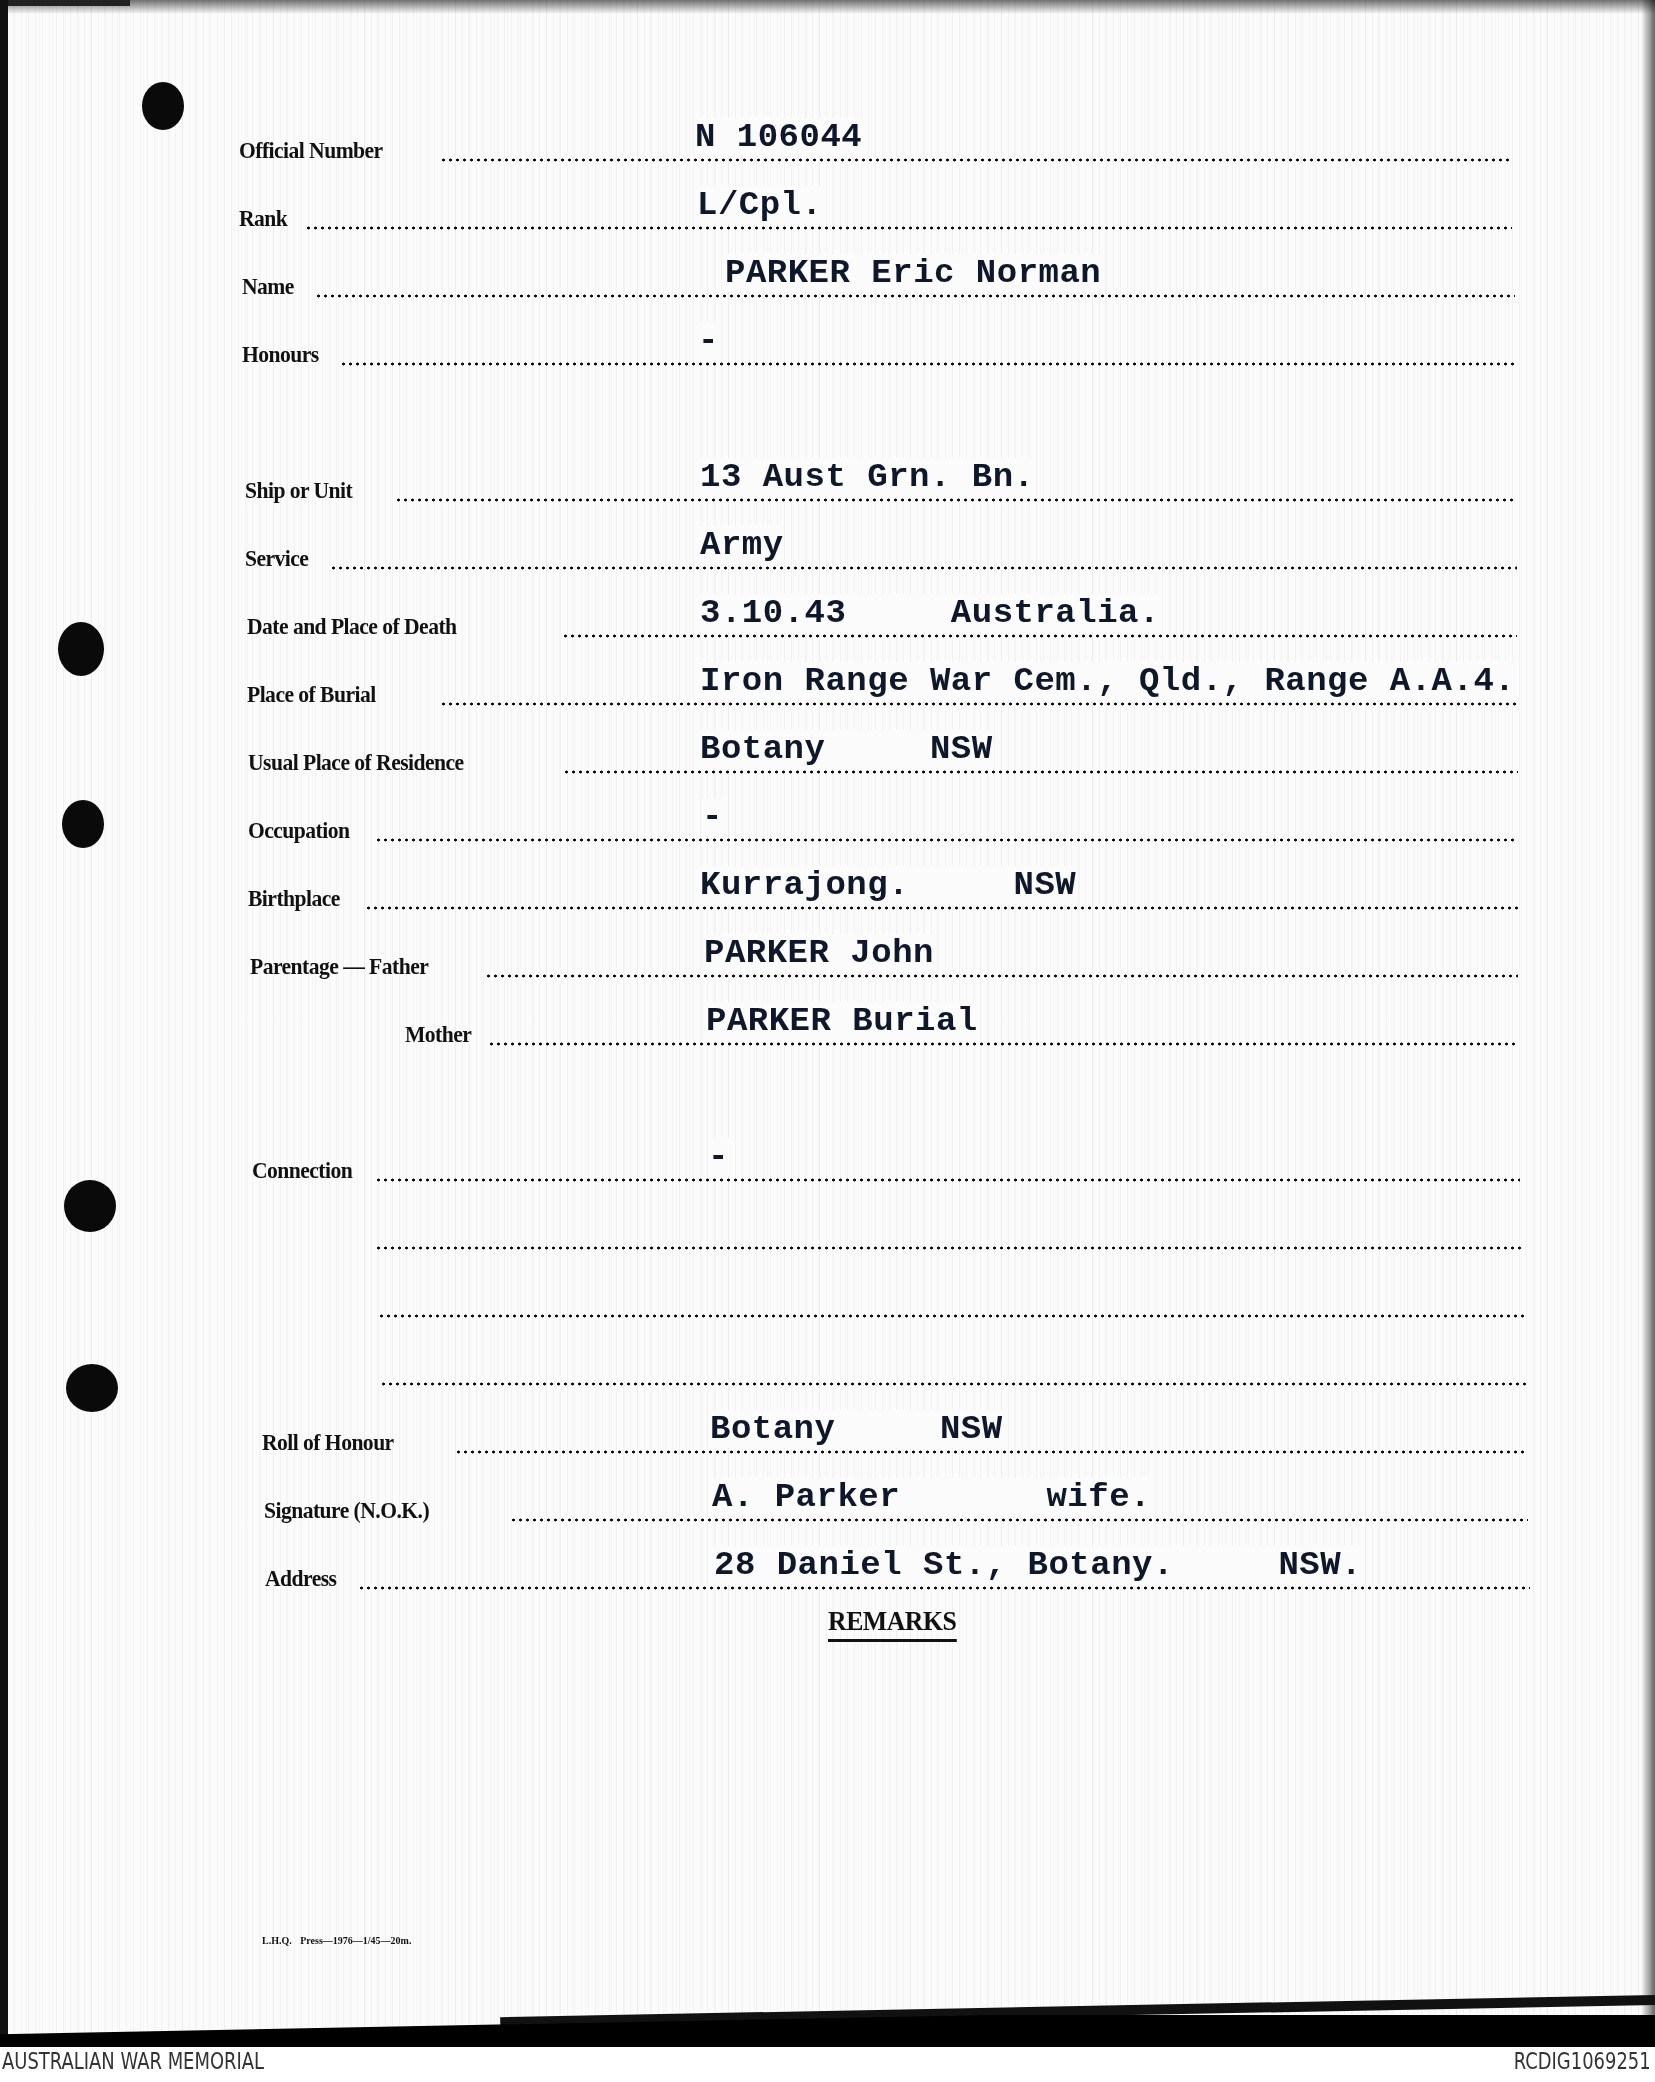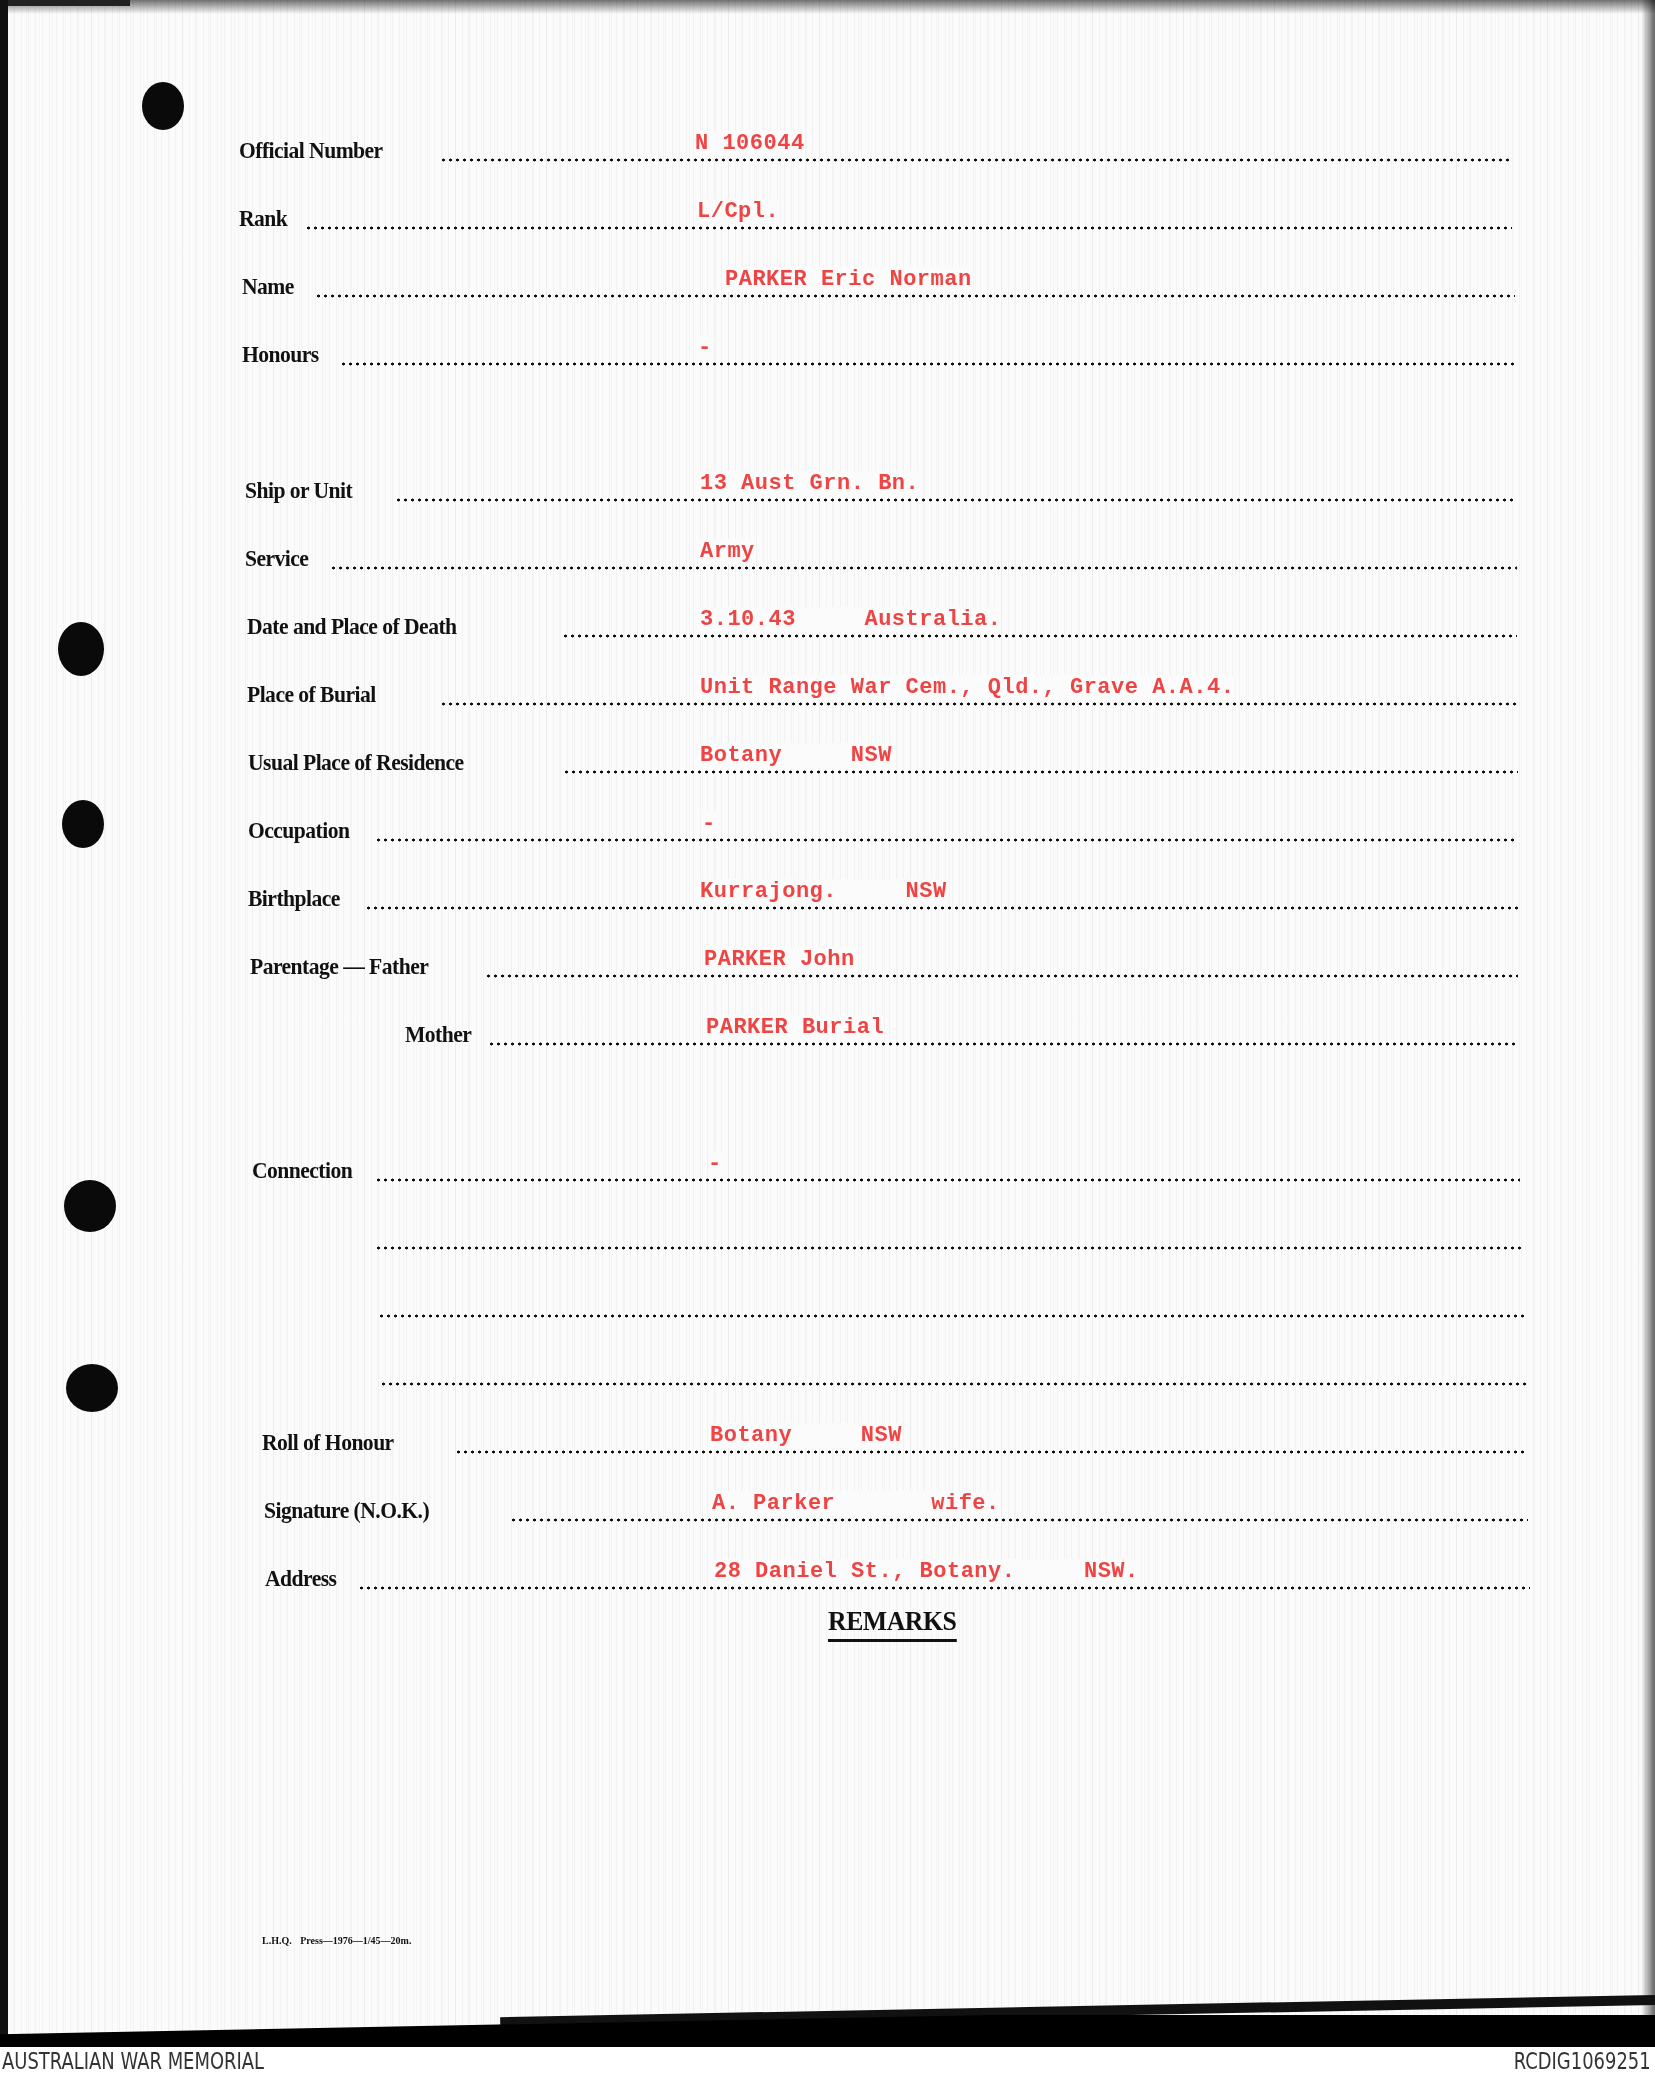--- a/index.html
+++ b/index.html
@@ -56,21 +56,21 @@
     white-space: nowrap;
   }
   .dots {
     position: absolute; bottom: 6px; height: 4px;
     background-image: radial-gradient(circle, #111 1.4px, transparent 1.6px);
     background-size: 7px 4px; background-repeat: repeat-x;
   }
   .value {
     position: absolute; bottom: 12px;
     font-family: "Liberation Mono", monospace;
-    font-size: 22px; font-weight: bold; color: #ef4444;
+    font-size: 34px; font-weight: bold; color: #0f172a;
     white-space: pre; letter-spacing: 0.5px;
     background: #fbfbfb;
   }
   .remarks {
     position: absolute; left: 828px; top: 1605px;
     font-family: "Liberation Serif", serif; font-weight: bold;
     font-size: 28px; color: #111; letter-spacing: -0.5px;
     transform: scaleX(0.92); transform-origin: left top;
     border-bottom: 3px solid #111; padding-bottom: 2px;
   }
@@ -134,21 +134,21 @@
     <span class="value" style="left:700px;">Army</span>
   </div>
   <div class="row" style="top:584px;">
     <span class="label" style="left:247px;">Date and Place of Death</span>
     <div class="dots" style="left:562px;width:955px;"></div>
     <span class="value" style="left:700px;">3.10.43     Australia.</span>
   </div>
   <div class="row" style="top:652px;">
     <span class="label" style="left:247px;">Place of Burial</span>
     <div class="dots" style="left:440px;width:1077px;"></div>
-    <span class="value" style="left:700px;">Unit Range War Cem., Qld., Grave A.A.4.</span>
+    <span class="value" style="left:700px;">Iron Range War Cem., Qld., Range A.A.4.</span>
   </div>
   <div class="row" style="top:720px;">
     <span class="label" style="left:248px;">Usual Place of Residence</span>
     <div class="dots" style="left:563px;width:955px;"></div>
     <span class="value" style="left:700px;">Botany     NSW</span>
   </div>
   <div class="row" style="top:788px;">
     <span class="label" style="left:248px;">Occupation</span>
     <div class="dots" style="left:375px;width:1143px;"></div>
     <span class="value" style="left:702px;">-</span>

